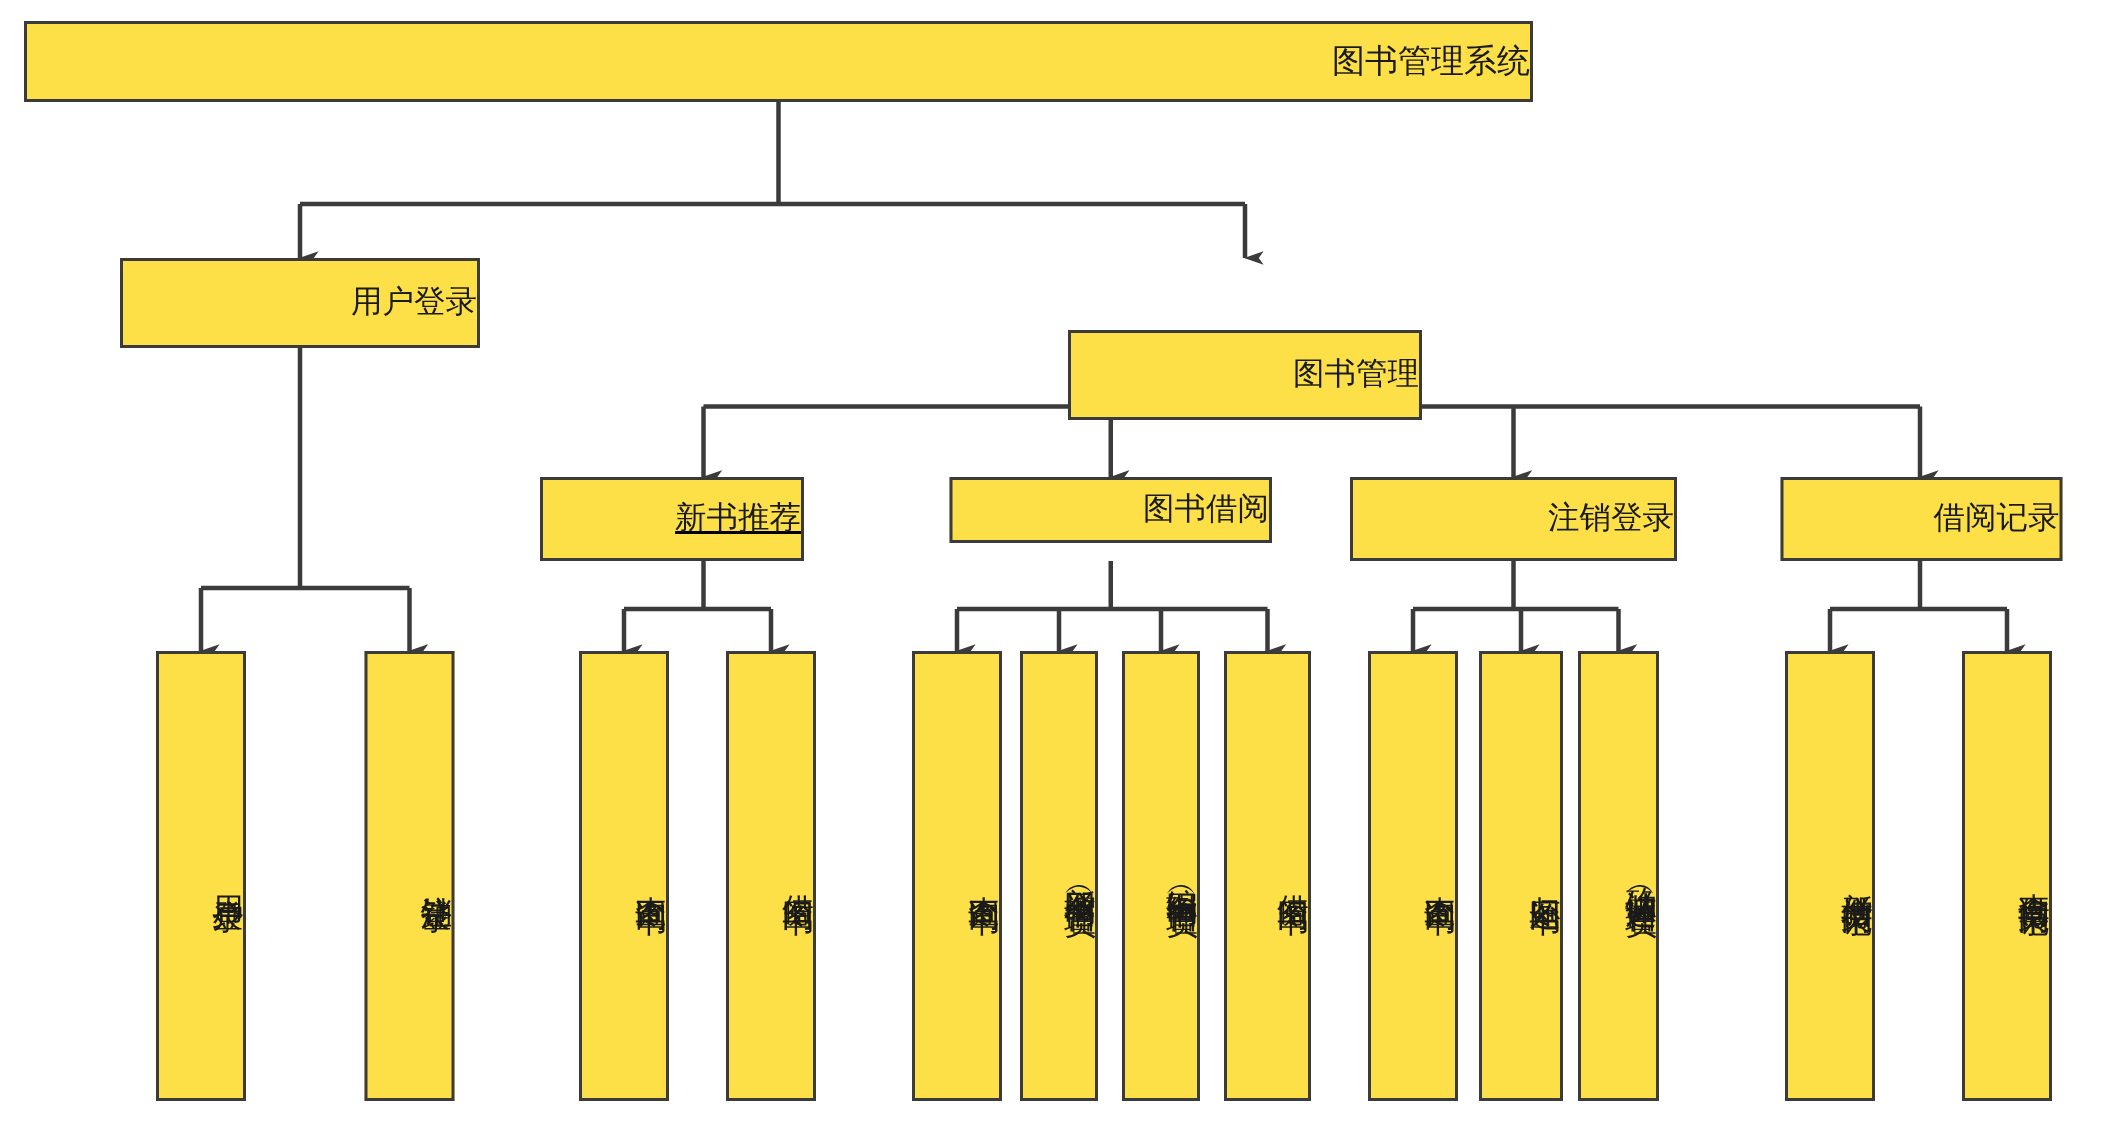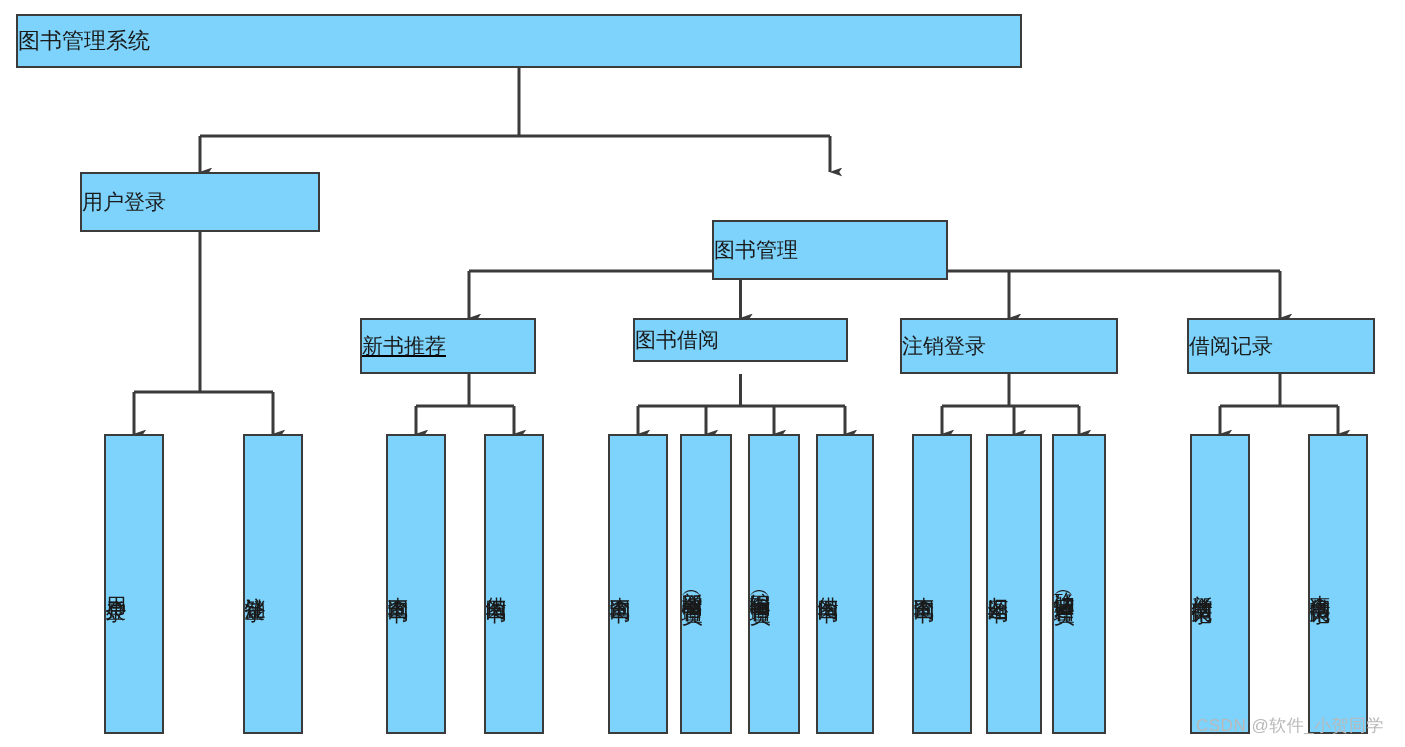--- a/index.html
+++ b/index.html
@@ -20,25 +20,25 @@
   #edges {
     position: absolute;
     left: 0;
     top: 0;
     width: 1405px;
     height: 747px;
   }
   .node {
     position: absolute;
     box-sizing: border-box;
-    background: #7dd3fc;
+    background: #fde047;
     border: 2px solid #3b3b3b;
     display: flex;
     align-items: center;
-    justify-content: flex-start;
+    justify-content: flex-end;
     overflow: hidden;
   }
   .node-label {
     color: #1a1a1a;
     line-height: 1.15;
     text-align: center;
     white-space: pre;
   }
   .node.horizontal .node-label {
     writing-mode: horizontal-tb;
@@ -164,14 +164,13 @@
         <span class="node-label">确认归还（管理员）</span>
       </div>
       <div class="node vertical" style="left: 1190px; top: 434px; width: 60px; height: 300px;">
         <span class="node-label">新增借阅记录</span>
       </div>
       <div class="node vertical" style="left: 1308px; top: 434px; width: 60px; height: 300px;">
         <span class="node-label">查询借阅记录</span>
       </div>
     </div>
 
-  <div class="watermark" style="left:1196px; top:714px;">CSDN @软件_小贺同学</div>
 </div>
 
 </body></html>

